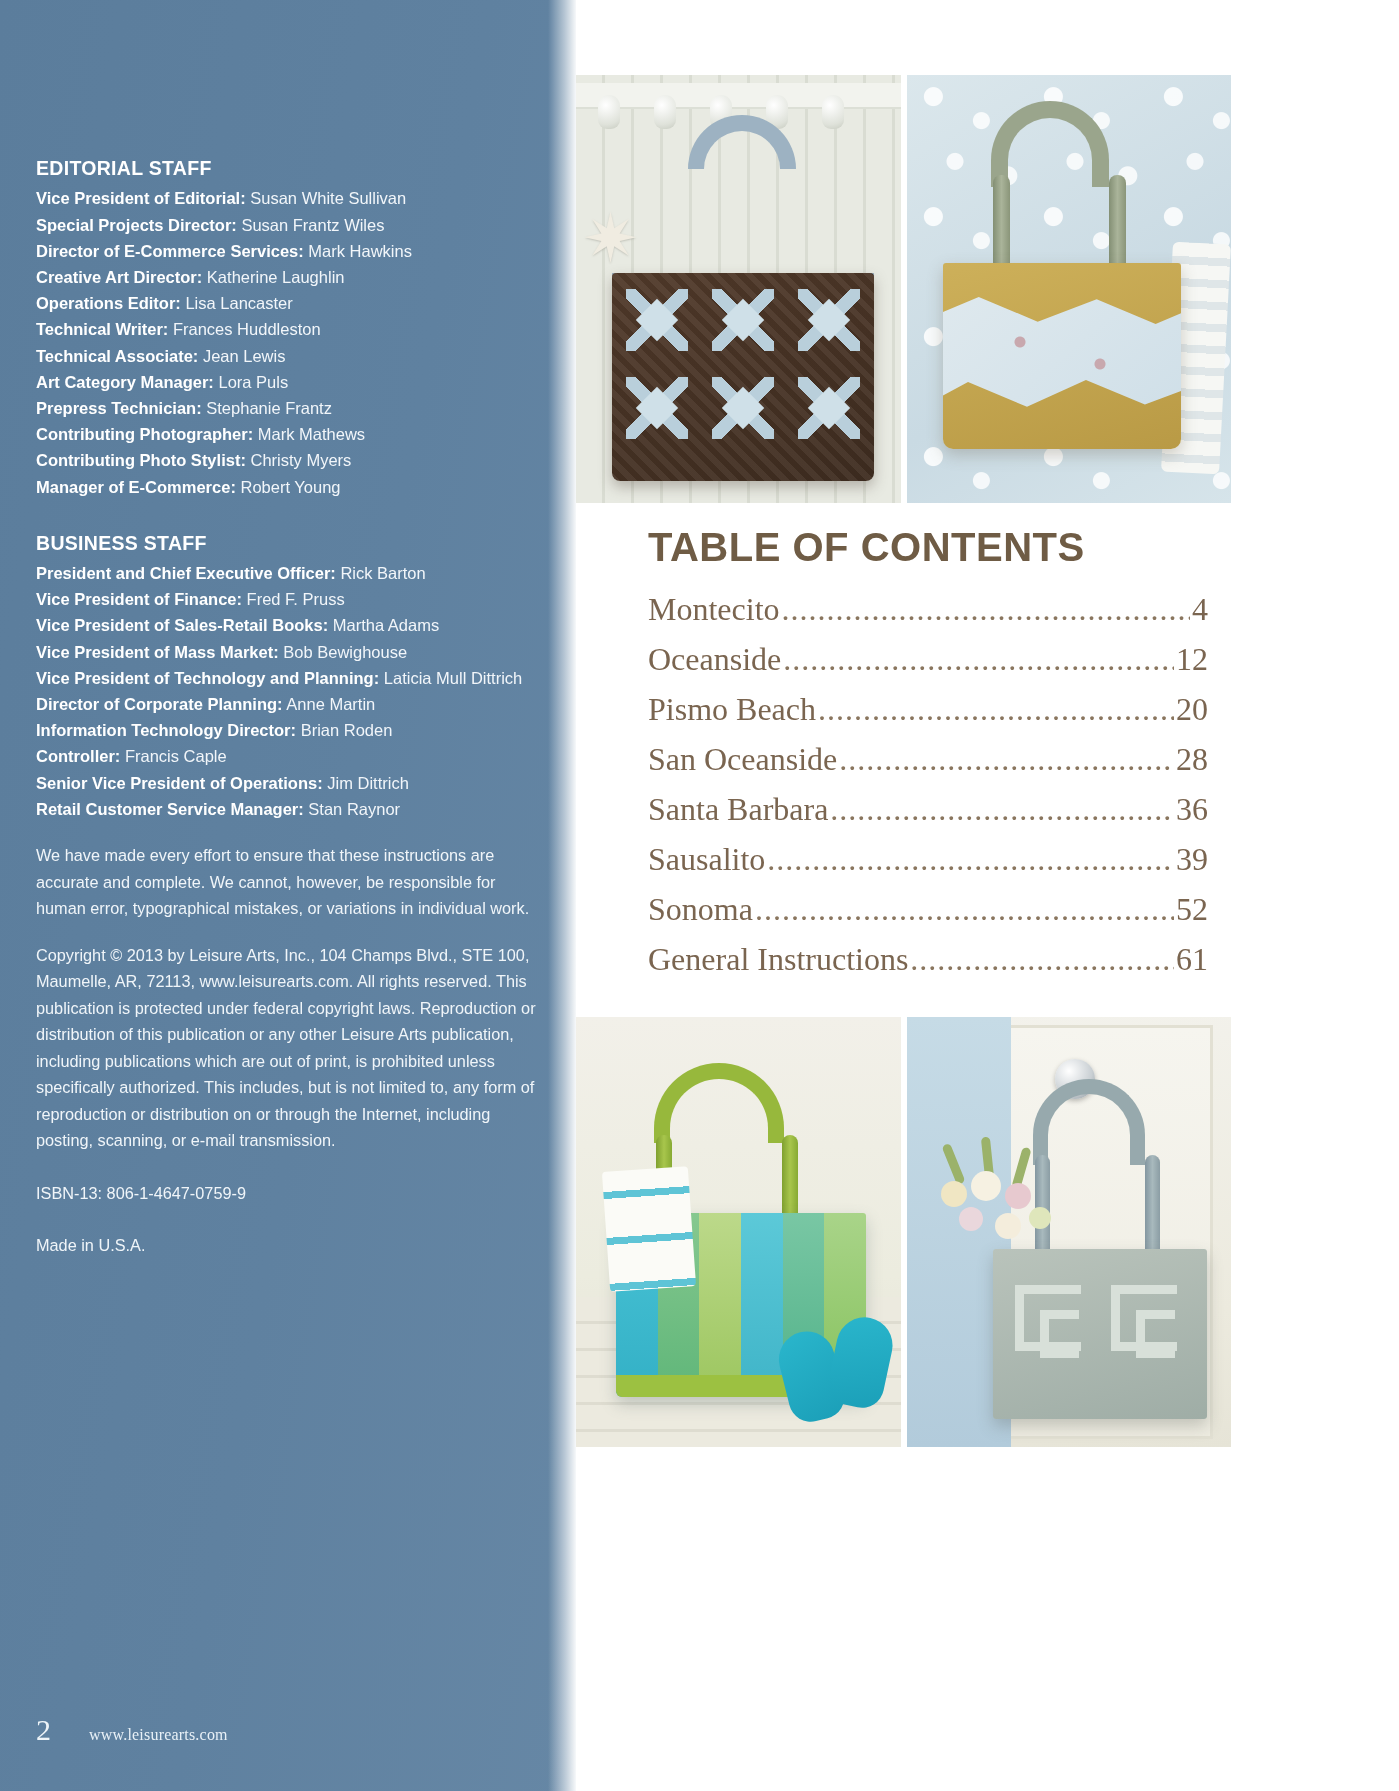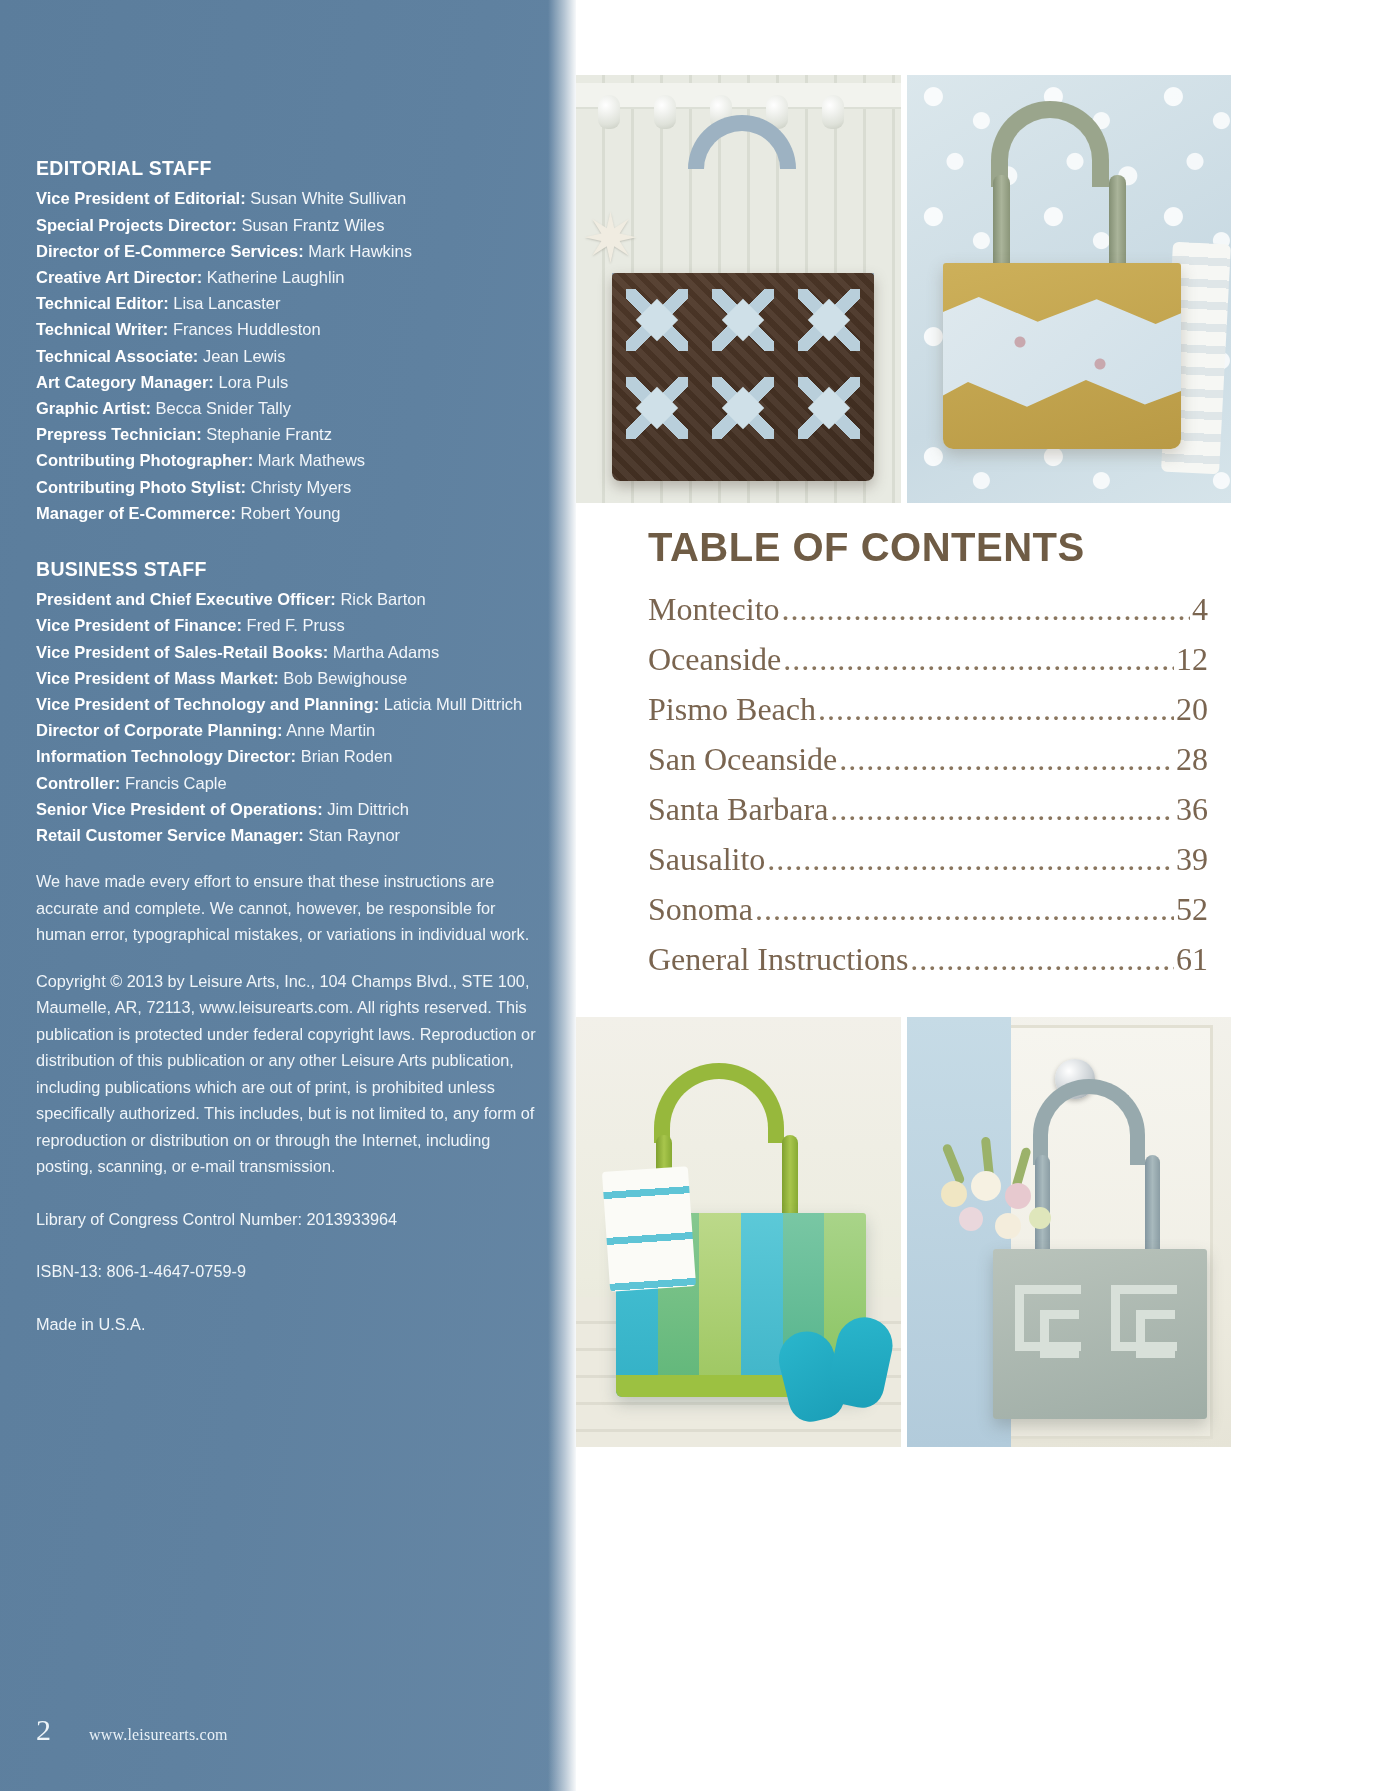--- a/index.html
+++ b/index.html
@@ -400,25 +400,24 @@
   <div class="left-panel">
     <div class="left-inner">
 
       <div class="section-head">EDITORIAL STAFF</div>
 
       <div id="editorial-list">
           <div class="staff-line"><b>Vice President of Editorial:</b><span> Susan White Sullivan</span></div>
           <div class="staff-line"><b>Special Projects Director:</b><span> Susan Frantz Wiles</span></div>
           <div class="staff-line"><b>Director of E-Commerce Services:</b><span> Mark Hawkins</span></div>
           <div class="staff-line"><b>Creative Art Director:</b><span> Katherine Laughlin</span></div>
-          <div class="staff-line"><b>Technical Editor:</b><span> Lisa Lancaster</span></div>
+          <div class="staff-line"><b>Operations Editor:</b><span> Lisa Lancaster</span></div>
           <div class="staff-line"><b>Technical Writer:</b><span> Frances Huddleston</span></div>
           <div class="staff-line"><b>Technical Associate:</b><span> Jean Lewis</span></div>
           <div class="staff-line"><b>Art Category Manager:</b><span> Lora Puls</span></div>
-          <div class="staff-line"><b>Graphic Artist:</b><span> Becca Snider Tally</span></div>
           <div class="staff-line"><b>Prepress Technician:</b><span> Stephanie Frantz</span></div>
           <div class="staff-line"><b>Contributing Photographer:</b><span> Mark Mathews</span></div>
           <div class="staff-line"><b>Contributing Photo Stylist:</b><span> Christy Myers</span></div>
           <div class="staff-line"><b>Manager of E-Commerce:</b><span> Robert Young</span></div>
         </div>
 
       <div class="gap-block"></div>
 
       <div class="section-head">BUSINESS STAFF</div>
 
@@ -432,21 +431,20 @@
           <div class="staff-line"><b>Information Technology Director:</b><span> Brian Roden</span></div>
           <div class="staff-line"><b>Controller:</b><span> Francis Caple</span></div>
           <div class="staff-line"><b>Senior Vice President of Operations:</b><span> Jim Dittrich</span></div>
           <div class="staff-line"><b>Retail Customer Service Manager:</b><span> Stan Raynor</span></div>
         </div>
 
       <div class="body-para">We have made every effort to ensure that these instructions are accurate and complete. We cannot, however, be responsible for human error, typographical mistakes, or variations in individual work.</div>
 
       <div class="body-para tight">Copyright © 2013 by Leisure Arts, Inc., 104 Champs Blvd., STE 100, Maumelle, AR, 72113, www.leisurearts.com. All rights reserved. This publication is protected under federal copyright laws. Reproduction or distribution of this publication or any other Leisure Arts publication, including publications which are out of print, is prohibited unless specifically authorized. This includes, but is not limited to, any form of reproduction or distribution on or through the Internet, including posting, scanning, or e-mail transmission.</div>
 
-      <div class="small-line">Library of Congress Control Number: 2013933964</div>
 
       <div class="small-line">ISBN-13:  806-1-4647-0759-9</div>
 
       <div class="small-line">Made in U.S.A.</div>
     </div>
 
     <div class="footer-row">
       <span class="folio">2</span>
       <span class="folio-url">www.leisurearts.com</span>
     </div>

